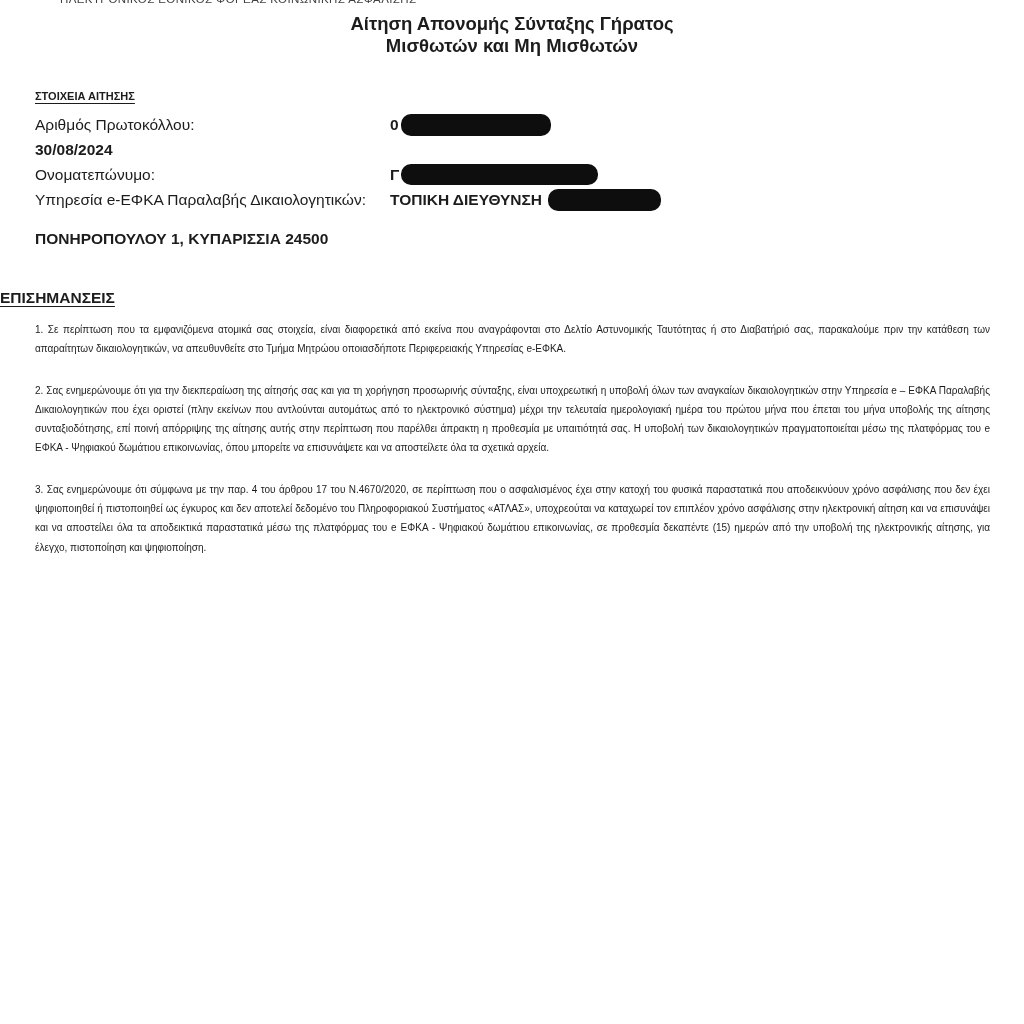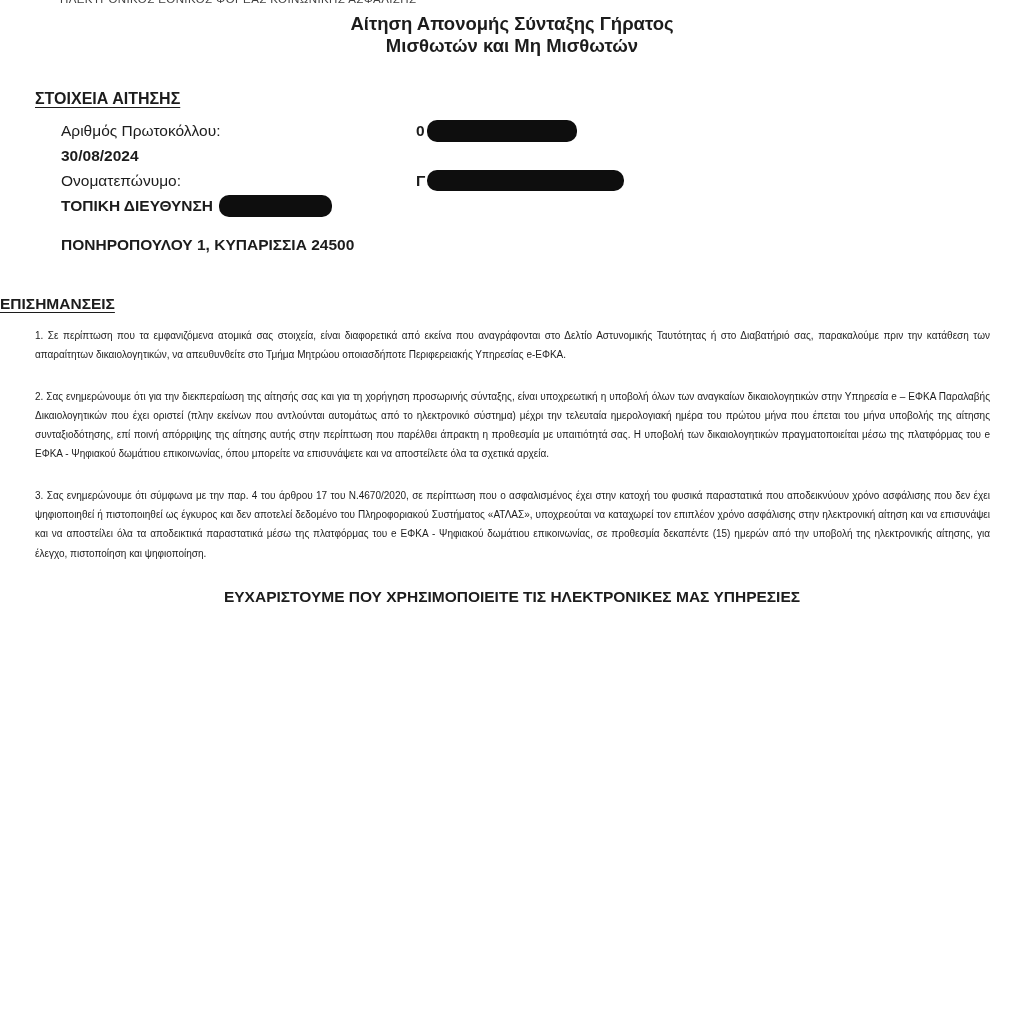--- a/index.html
+++ b/index.html
@@ -37,33 +37,32 @@
   .doc-title {
     margin-top: 5px;
     text-align: center;
     font-weight: bold;
     font-size: 18.5px;
     line-height: 22px;
   }
   .section-heading {
     margin: 33px 0 0 35px;
     font-weight: bold;
-    font-size: 16px;
+    font-size: 11px;
     text-decoration: underline;
     text-underline-offset: 3px;
   }
   .fields {
     margin: 10px 0 0 35px;
   }
   .field-row {
     display: flex;
     align-items: center;
     height: 25px;
     font-size: 15.5px;
-    margin-left: 26px;
   }
   .field-label {
     flex: 0 0 355px;
     width: 355px;
   }
   .field-value {
     display: flex;
     align-items: center;
     font-weight: bold;
     white-space: nowrap;
@@ -136,35 +135,35 @@
 
     <div class="field-row">
       <span class="field-label">Ονοματεπώνυμο:</span>
       <span class="field-value">
         <span>Γ</span>
         <span class="redaction" style="width:197px;height:21px;"></span>
       </span>
     </div>
 
     <div class="field-row">
+      <span class="field-label">Υπηρεσία e-ΕΦΚΑ Παραλαβής Δικαιολογητικών:</span>
       <span class="field-value">
         <span>ΤΟΠΙΚΗ ΔΙΕΥΘΥΝΣΗ</span>
         <span class="redaction" style="width:113px;height:22px;margin-left:6px;"></span>
       </span>
     </div>
 
     <div class="field-row address-row">
       <span class="field-value">
         <span>ΠΟΝΗΡΟΠΟΥΛΟΥ 1, ΚΥΠΑΡΙΣΣΙΑ 24500</span>
       </span>
     </div>
 
   </div>
 
   <div class="notices-heading">ΕΠΙΣΗΜΑΝΣΕΙΣ</div>
 
   <div class="para first">1. Σε περίπτωση που τα εμφανιζόμενα ατομικά σας στοιχεία, είναι διαφορετικά από εκείνα που αναγράφονται στο Δελτίο Αστυνομικής Ταυτότητας ή στο Διαβατήριό σας, παρακαλούμε πριν την κατάθεση των απαραίτητων δικαιολογητικών, να απευθυνθείτε στο Τμήμα Μητρώου οποιασδήποτε Περιφερειακής Υπηρεσίας e-ΕΦΚΑ.</div>
   <div class="para">2. Σας ενημερώνουμε ότι για την διεκπεραίωση της αίτησής σας και για τη χορήγηση προσωρινής σύνταξης, είναι υποχρεωτική η υποβολή όλων των αναγκαίων δικαιολογητικών στην Υπηρεσία e – ΕΦΚΑ Παραλαβής Δικαιολογητικών που έχει οριστεί (πλην εκείνων που αντλούνται αυτομάτως από το ηλεκτρονικό σύστημα) μέχρι την τελευταία ημερολογιακή ημέρα του πρώτου μήνα που έπεται του μήνα υποβολής της αίτησης συνταξιοδότησης, επί ποινή απόρριψης της αίτησης αυτής στην περίπτωση που παρέλθει άπρακτη η προθεσμία με υπαιτιότητά σας. Η υποβολή των δικαιολογητικών πραγματοποιείται μέσω της πλατφόρμας του e ΕΦΚΑ - Ψηφιακού δωμάτιου επικοινωνίας, όπου μπορείτε να επισυνάψετε και να αποστείλετε όλα τα σχετικά αρχεία.</div>
   <div class="para">3. Σας ενημερώνουμε ότι σύμφωνα με την παρ. 4 του άρθρου 17 του Ν.4670/2020, σε περίπτωση που ο ασφαλισμένος έχει στην κατοχή του φυσικά παραστατικά που αποδεικνύουν χρόνο ασφάλισης που δεν έχει ψηφιοποιηθεί ή πιστοποιηθεί ως έγκυρος και δεν αποτελεί δεδομένο του Πληροφοριακού Συστήματος «ΑΤΛΑΣ», υποχρεούται να καταχωρεί τον επιπλέον χρόνο ασφάλισης στην ηλεκτρονική αίτηση και να επισυνάψει και να αποστείλει όλα τα αποδεικτικά παραστατικά μέσω της πλατφόρμας του e ΕΦΚΑ - Ψηφιακού δωμάτιου επικοινωνίας, σε προθεσμία δεκαπέντε (15) ημερών από την υποβολή της ηλεκτρονικής αίτησης, για έλεγχο, πιστοποίηση και ψηφιοποίηση.</div>
 
-  <div class="thanks">ΕΥΧΑΡΙΣΤΟΥΜΕ ΠΟΥ ΧΡΗΣΙΜΟΠΟΙΕΙΤΕ ΤΙΣ ΗΛΕΚΤΡΟΝΙΚΕΣ ΜΑΣ ΥΠΗΡΕΣΙΕΣ</div>
 
 </div>
 
 </body></html>

